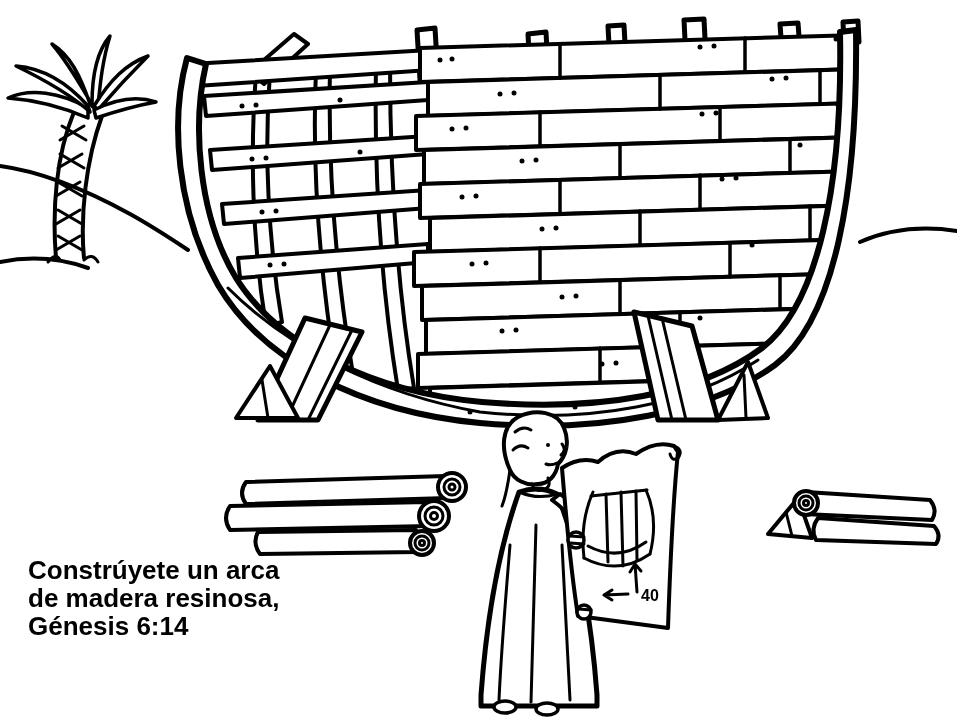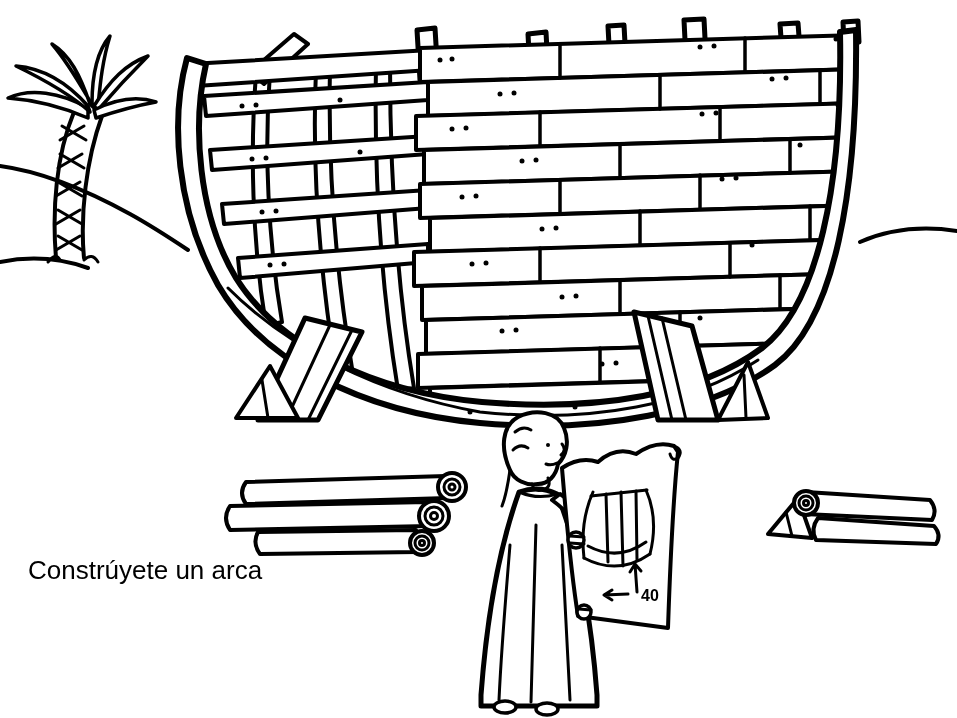--- a/index.html
+++ b/index.html
@@ -15,21 +15,21 @@
   .ln35{ stroke:#000; stroke-width:3.5; fill:none; }
   .ln4 { stroke:#000; stroke-width:4;   fill:none; }
   .w35 { stroke:#000; stroke-width:3.5; fill:#fff; }
   .w4  { stroke:#000; stroke-width:4;   fill:#fff; }
   .w5  { stroke:#000; stroke-width:5;   fill:#fff; }
   .w6  { stroke:#000; stroke-width:6;   fill:#fff; }
   .dot { fill:#000; stroke:none; }
 
   .caption {
     position:absolute; left:28px; top:556px;
-    font-weight:normal; font-size:26px; line-height:28px; color:#000;
+    font-weight:bold; font-size:26px; line-height:28px; color:#000;
   }
   .plan-num { font-weight:bold; font-size:16px; fill:#000; stroke:none; }
 </style>
 </head>
 <body>
 
 <div class="stage">
 
 <svg width="957" height="718" viewBox="0 0 957 718">
 
@@ -256,15 +256,17 @@
       <circle class="w35" cx="576" cy="540" r="8"></circle>
       <path class="ln3" d="M 570,536 L 584,537 M 570,543 L 584,544"></path>
       <circle class="w35" cx="584" cy="612" r="7"></circle>
       <path class="ln3" d="M 579,609 L 591,610"></path>
     </g>
   </g>
 </svg>
 
 <div class="caption">
   <div>Constrúyete un arca</div>
+  <div>de madera resinosa,</div>
+  <div>Génesis 6:14</div>
 </div>
 
 </div>
 
 </body></html>

